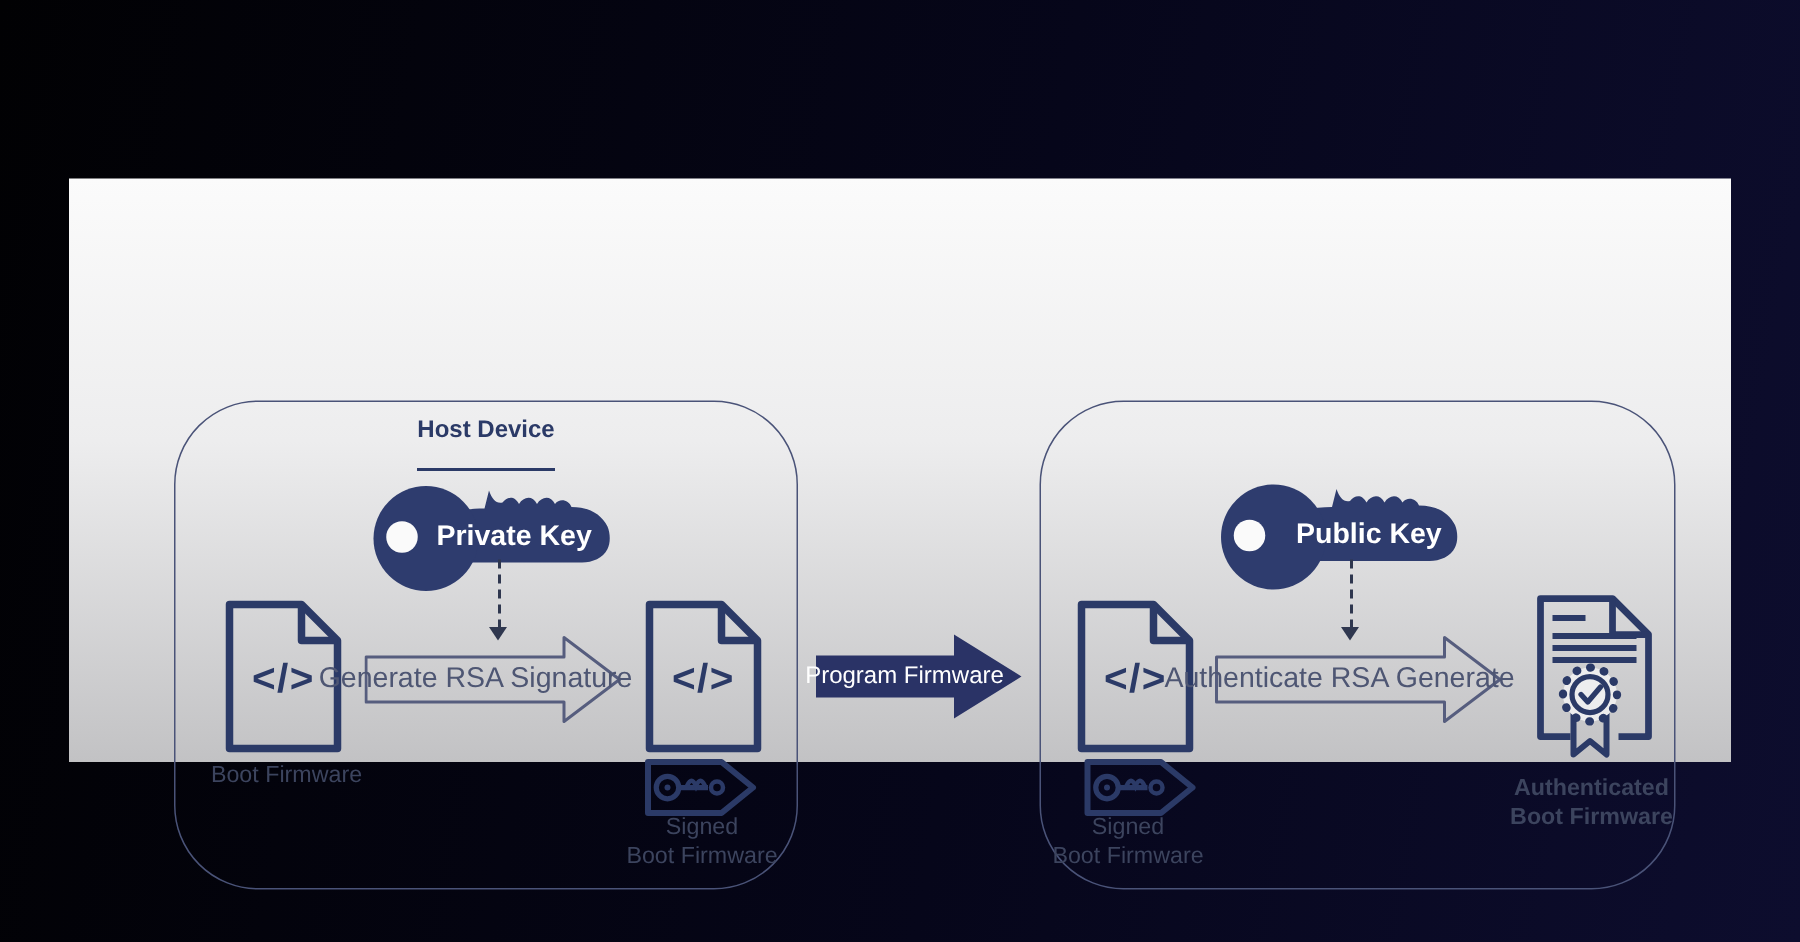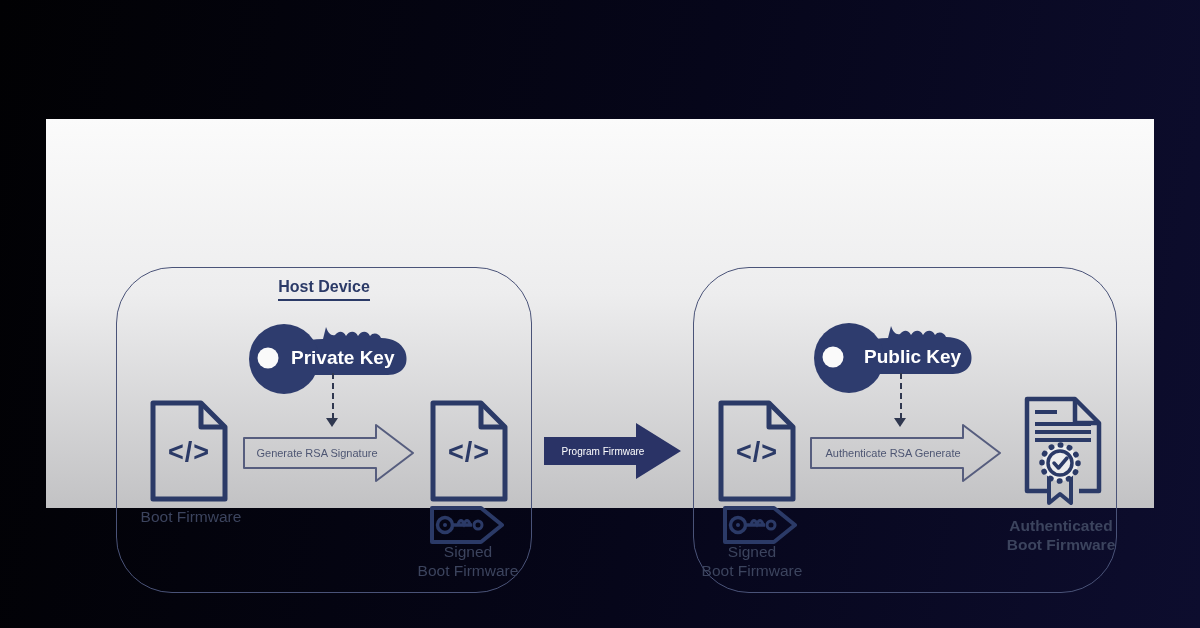--- a/index.html
+++ b/index.html
@@ -19,21 +19,21 @@
     border:1.6px solid #4a5378; border-radius:56px;
   }
   .box-host { left:70px;  width:416px; }
   .box-embedded { left:647px; width:424px; }
 
   .box-title {
     position:absolute; top:10px; left:0; width:100%;
     text-align:center; font-size:16px; font-weight:bold; color:#2b3a67;
   }
   .box-title span {
-    display:inline-block; border-bottom:2px solid #2b3a67; padding-bottom:3px;
+    display:inline-block; border-bottom:2px solid #2b3a67; padding-bottom:16px;
   }
 
   .abs { position:absolute; }
 
   
   .key-wrap { width:168px; height:82px; }
   .key-label {
     position:absolute; left:44px; top:29px; width:96px;
     text-align:center; color:#ffffff; font-size:19px; white-space:nowrap;font-weight:bold;
   }
@@ -55,29 +55,29 @@
   }
 
   .icon-label {
     text-align:center; font-size:15.5px; color:#3c445e; line-height:19px;
     white-space:nowrap;
   }
 
   
   .outline-arrow-label {
     position:absolute; inset:0; display:flex; align-items:center; justify-content:center;
-    font-size:11px; color:#4e5673; white-space:nowrap;
+    font-size:19px; color:#4e5673; white-space:nowrap;
   }
 
   
   .solid-arrow-wrap { left:498px; top:303px; width:138px; height:58px; }
   .solid-arrow-label {
     position:absolute; inset:0; padding-right:20px;
     display:flex; align-items:center; justify-content:center;
-    font-size:10px; color:#ffffff; white-space:nowrap;
+    font-size:16px; color:#ffffff; white-space:nowrap;
   }
 
   .cert-wrap { width:80px; height:115px; }
 </style>
 </head>
 <body>
 
 <div class="stage">
   <div class="panel">
 

